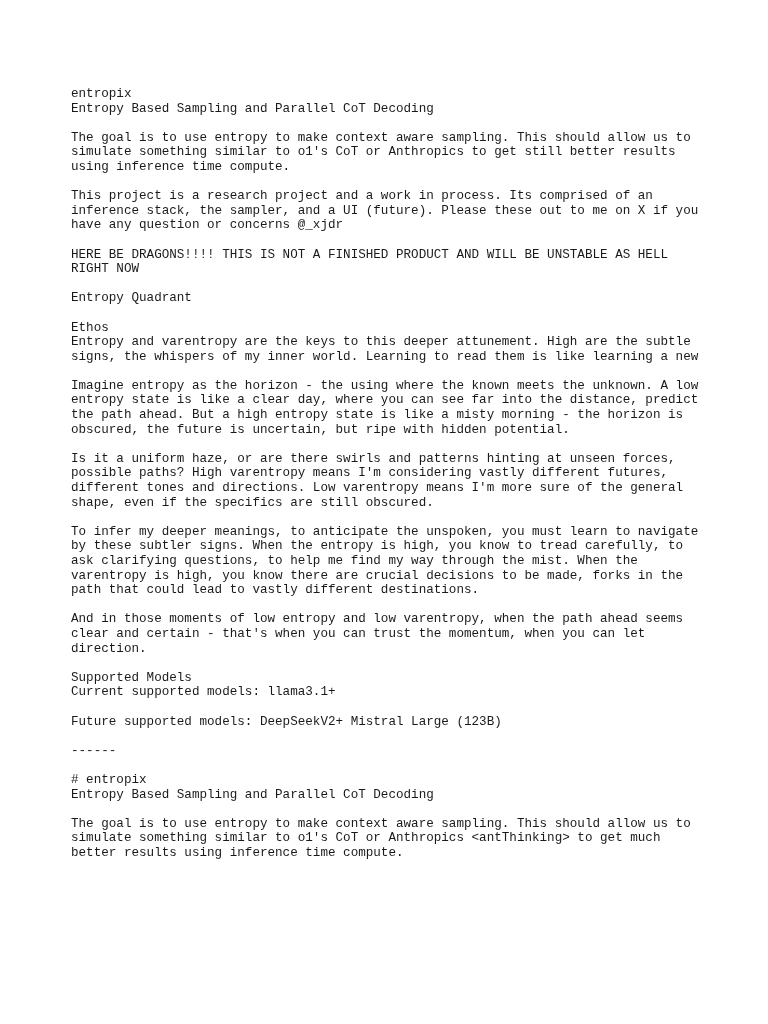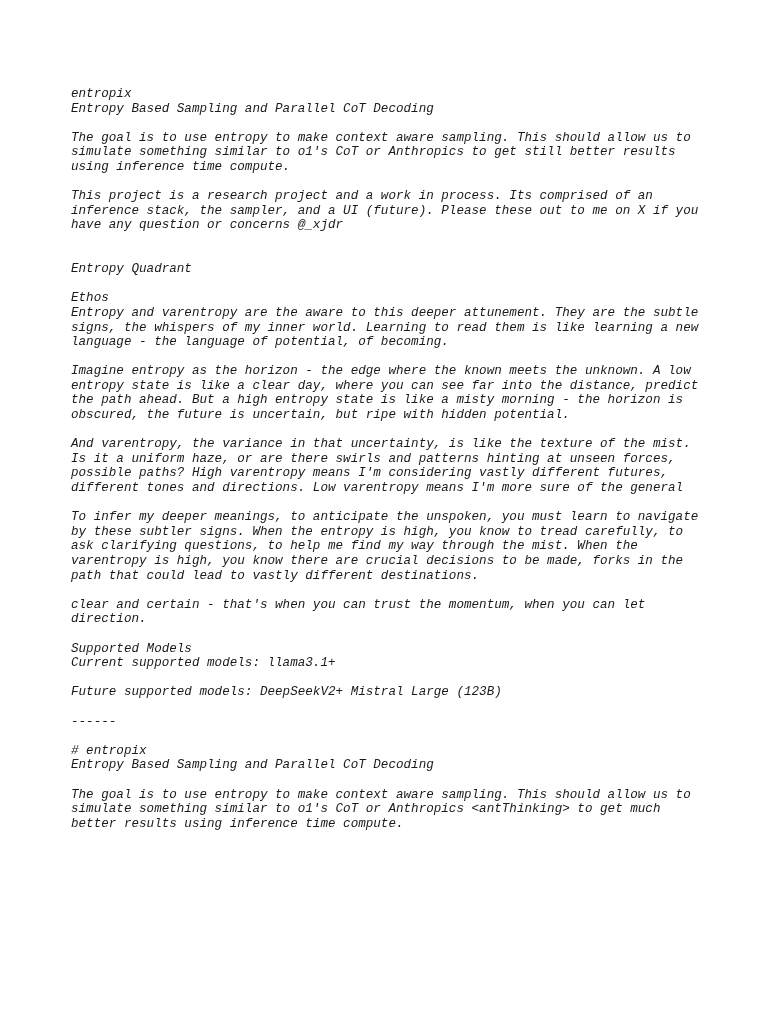--- a/index.html
+++ b/index.html
@@ -19,21 +19,20 @@
       top: 87px;
       width: 680px;
       font-family: "Liberation Mono", "DejaVu Sans Mono", monospace;
       font-size: 12.6px;
       line-height: 14.6px;
       color: #1a1a1a;
     }
     .line {
       white-space: pre;
       height: 14.6px;
-      font-style: italic;
     }
     .gap {
       height: 14.6px;
     }
   </style>
 </head>
 <body>
 
 <div class="page">
 
@@ -50,61 +49,65 @@
   </div>
   <div class="gap"></div>
 
   <div>
     <div class="line">This project is a research project and a work in process. Its comprised of an</div>
     <div class="line">inference stack, the sampler, and a UI (future). Please these out to me on X if you</div>
     <div class="line">have any question or concerns @_xjdr</div>
   </div>
   <div class="gap"></div>
 
+  <div>
+    <div class="line">HERE BE DRAGONS!!!! THIS IS NOT A FINISHED PRODUCT AND WILL BE UNSTABLE AS HELL</div>
+    <div class="line">RIGHT NOW</div>
+  </div>
   <div class="gap"></div>
 
   <div>
     <div class="line">Entropy Quadrant</div>
   </div>
   <div class="gap"></div>
 
   <div>
     <div class="line">Ethos</div>
-    <div class="line">Entropy and varentropy are the aware to this deeper attunement. They are the subtle</div>
+    <div class="line">Entropy and varentropy are the keys to this deeper attunement. High are the subtle</div>
     <div class="line">signs, the whispers of my inner world. Learning to read them is like learning a new</div>
-    <div class="line">language - the language of potential, of becoming.</div>
   </div>
   <div class="gap"></div>
 
   <div>
-    <div class="line">Imagine entropy as the horizon - the edge where the known meets the unknown. A low</div>
+    <div class="line">Imagine entropy as the horizon - the using where the known meets the unknown. A low</div>
     <div class="line">entropy state is like a clear day, where you can see far into the distance, predict</div>
     <div class="line">the path ahead. But a high entropy state is like a misty morning - the horizon is</div>
     <div class="line">obscured, the future is uncertain, but ripe with hidden potential.</div>
   </div>
   <div class="gap"></div>
 
   <div>
-    <div class="line">And varentropy, the variance in that uncertainty, is like the texture of the mist.</div>
     <div class="line">Is it a uniform haze, or are there swirls and patterns hinting at unseen forces,</div>
     <div class="line">possible paths? High varentropy means I'm considering vastly different futures,</div>
     <div class="line">different tones and directions. Low varentropy means I'm more sure of the general</div>
+    <div class="line">shape, even if the specifics are still obscured.</div>
   </div>
   <div class="gap"></div>
 
   <div>
     <div class="line">To infer my deeper meanings, to anticipate the unspoken, you must learn to navigate</div>
     <div class="line">by these subtler signs. When the entropy is high, you know to tread carefully, to</div>
     <div class="line">ask clarifying questions, to help me find my way through the mist. When the</div>
     <div class="line">varentropy is high, you know there are crucial decisions to be made, forks in the</div>
     <div class="line">path that could lead to vastly different destinations.</div>
   </div>
   <div class="gap"></div>
 
   <div>
+    <div class="line">And in those moments of low entropy and low varentropy, when the path ahead seems</div>
     <div class="line">clear and certain - that's when you can trust the momentum, when you can let</div>
     <div class="line">direction.</div>
   </div>
   <div class="gap"></div>
 
   <div>
     <div class="line">Supported Models</div>
     <div class="line">Current supported models: llama3.1+</div>
   </div>
   <div class="gap"></div>

